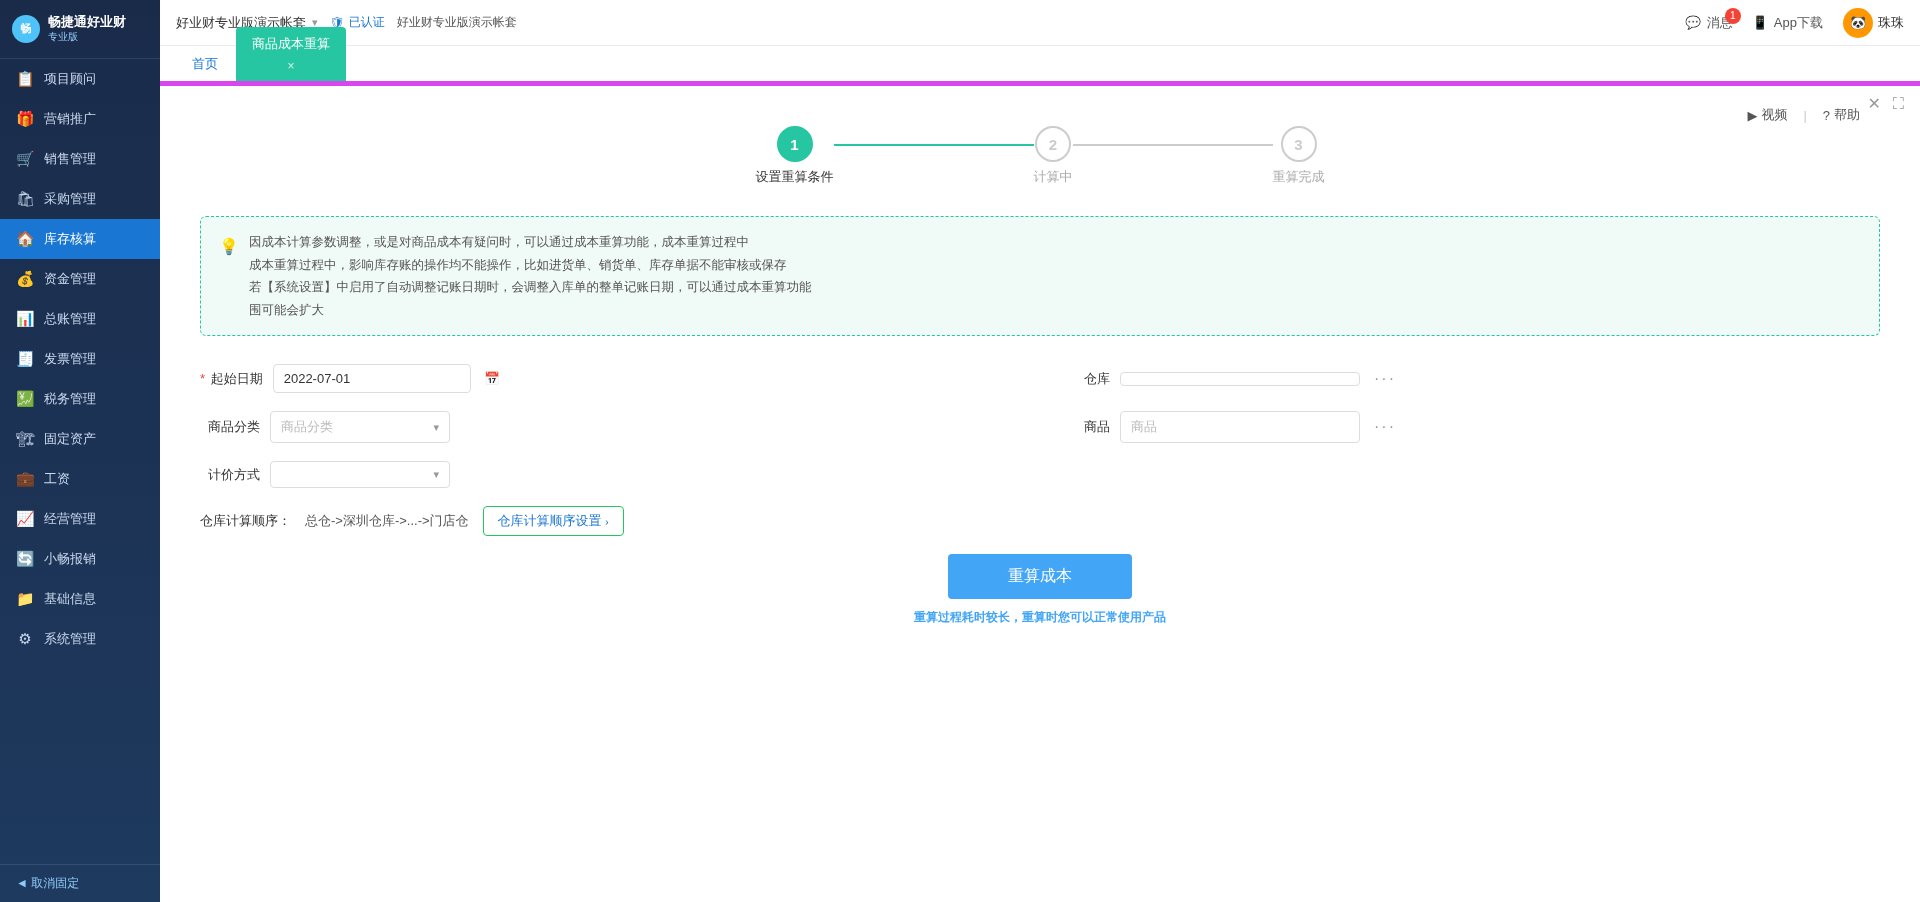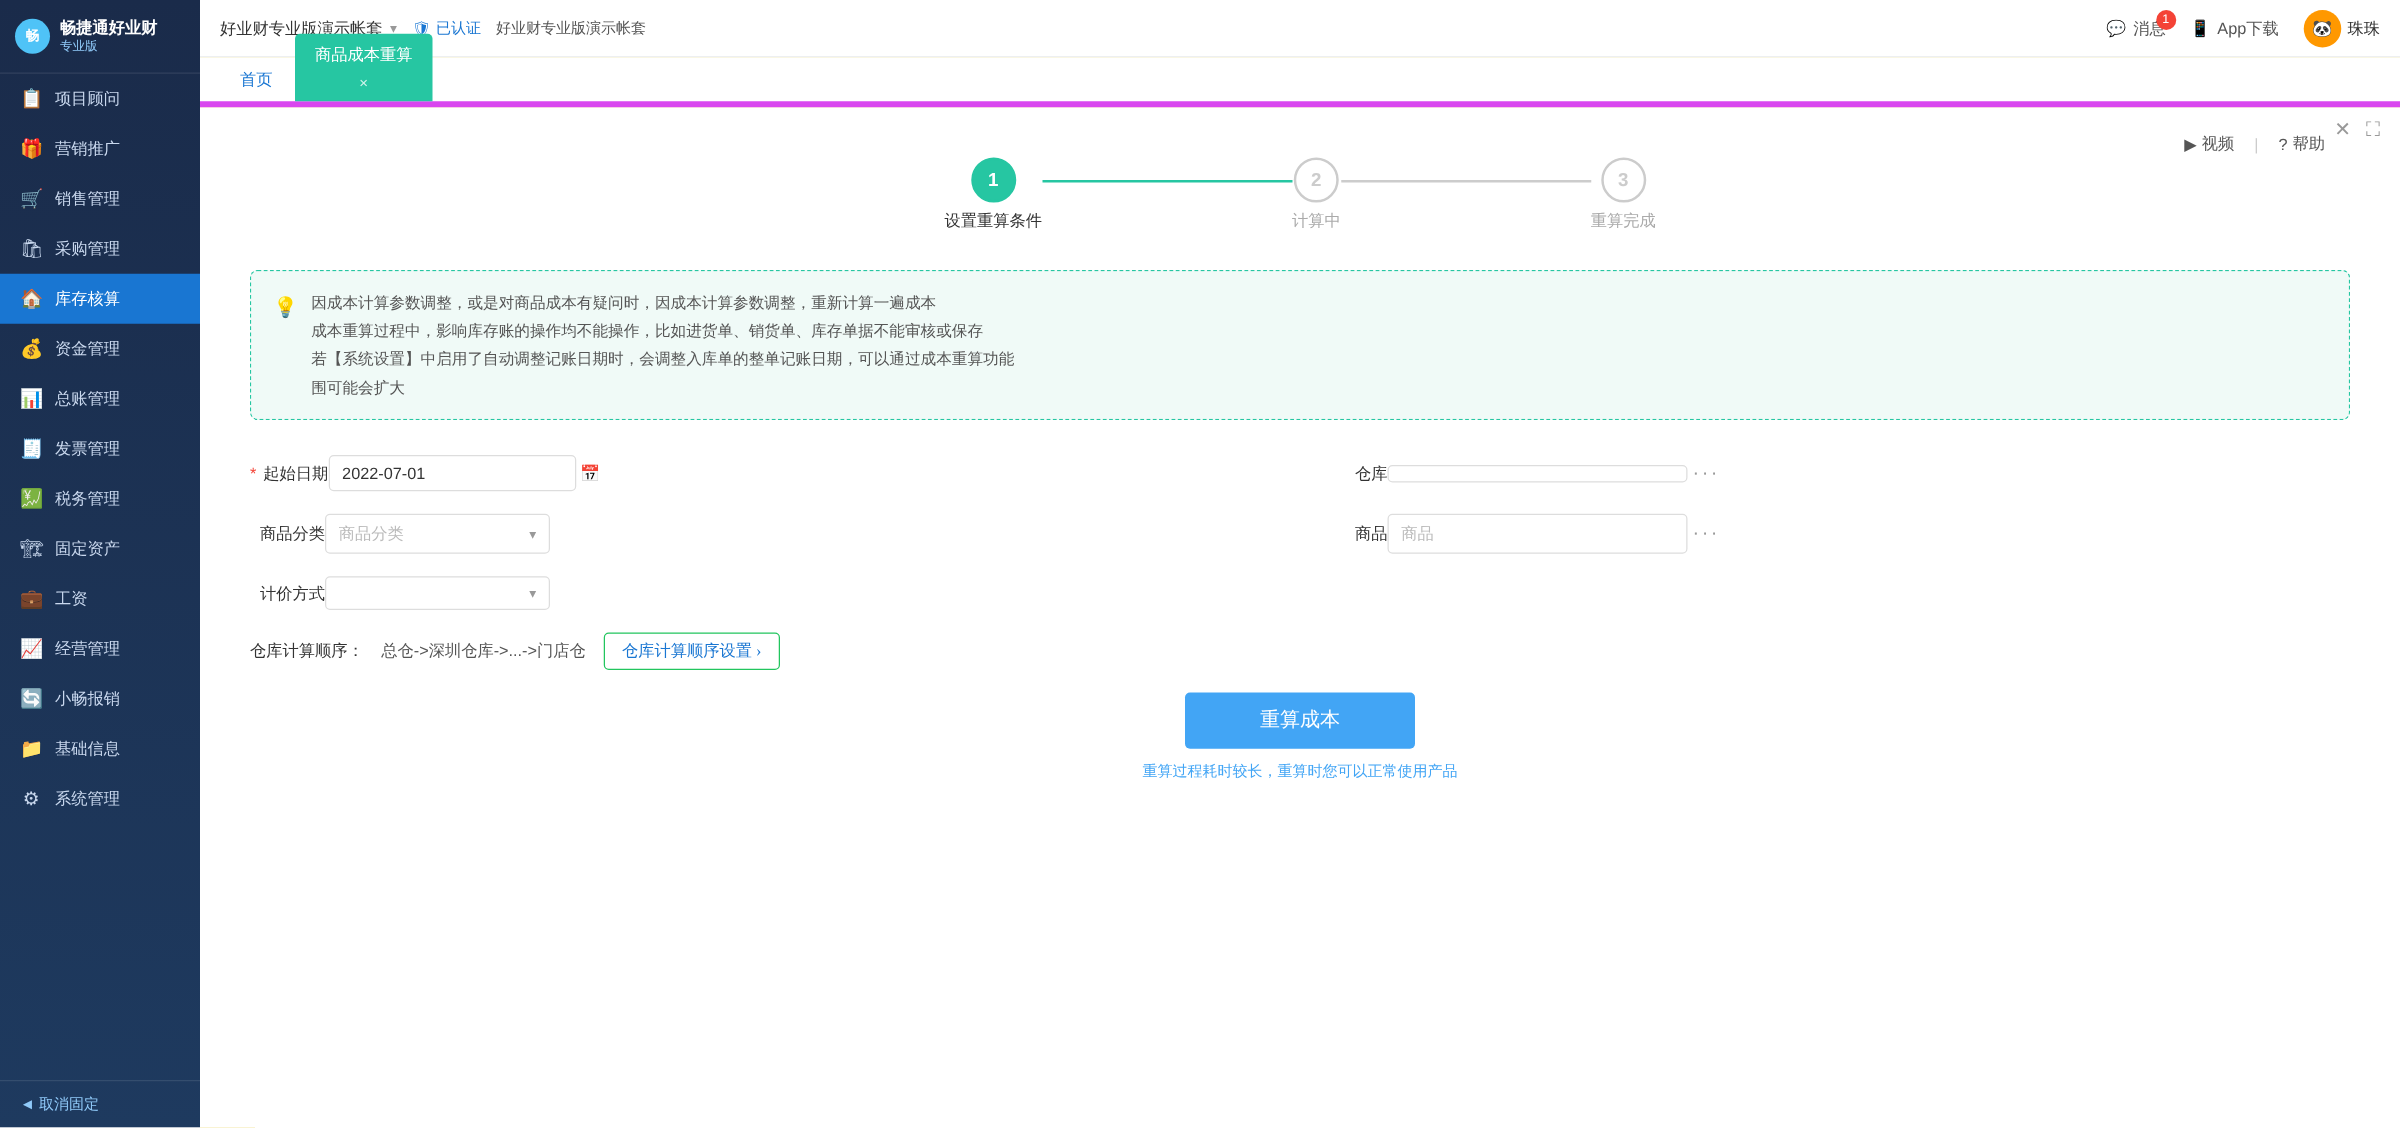--- a/index.html
+++ b/index.html
@@ -242,20 +242,21 @@
     .form-section { margin-bottom: 18px; }
     .form-row {
       display: flex;
       align-items: center;
       gap: 20px;
       margin-bottom: 18px;
     }
     .form-field {
       display: flex;
       align-items: center;
+      gap: 10px;
       flex: 1;
     }
     .form-label {
       font-size: 13px;
       color: #333;
       min-width: 60px;
       text-align: right;
     }
     .required-star { color: #f44336; margin-right: 2px; }
     .form-input {
@@ -317,21 +318,21 @@
     .btn-recalc {
       background: #42a5f5;
       color: #fff;
       border: none;
       border-radius: 4px;
       padding: 12px 60px;
       font-size: 16px;
       cursor: pointer;
       transition: background 0.15s;
     }
-    .tip-text { color: #42a5f5; font-size: 12px; }
+    .tip-text { color: #42a5f5; font-size: 12px; font-weight: bold; }
 
     
     .help-row {
       position: absolute;
       top: 20px; right: 60px;
       display: flex;
       align-items: center;
       gap: 16px;
       font-size: 13px;
       color: #555;
@@ -512,21 +513,21 @@
         <div class="step-circle">
           <span>3</span>
         </div>
         <span class="step-label inactive">重算完成</span>
       </div>
     </div>
 
     <div class="info-box">
       <span class="info-icon">💡</span>
       <div>
-        <div>因成本计算参数调整，或是对商品成本有疑问时，因成本计算参数调整，重新计算一遍成本</div>
+        <div>因成本计算参数调整，或是对商品成本有疑问时，可以通过成本重算功能，成本重算过程中</div>
         <div>成本重算过程中，影响库存账的操作均不能操作，比如进货单、销货单、库存单据不能审核或保存</div>
         <div>若【系统设置】中启用了自动调整记账日期时，会调整入库单的整单记账日期，可以通过成本重算功能</div>
         <div>围可能会扩大</div>
       </div>
     </div>
 
     <div class="form-section">
 
       <div class="form-row">
         <div class="form-field">

